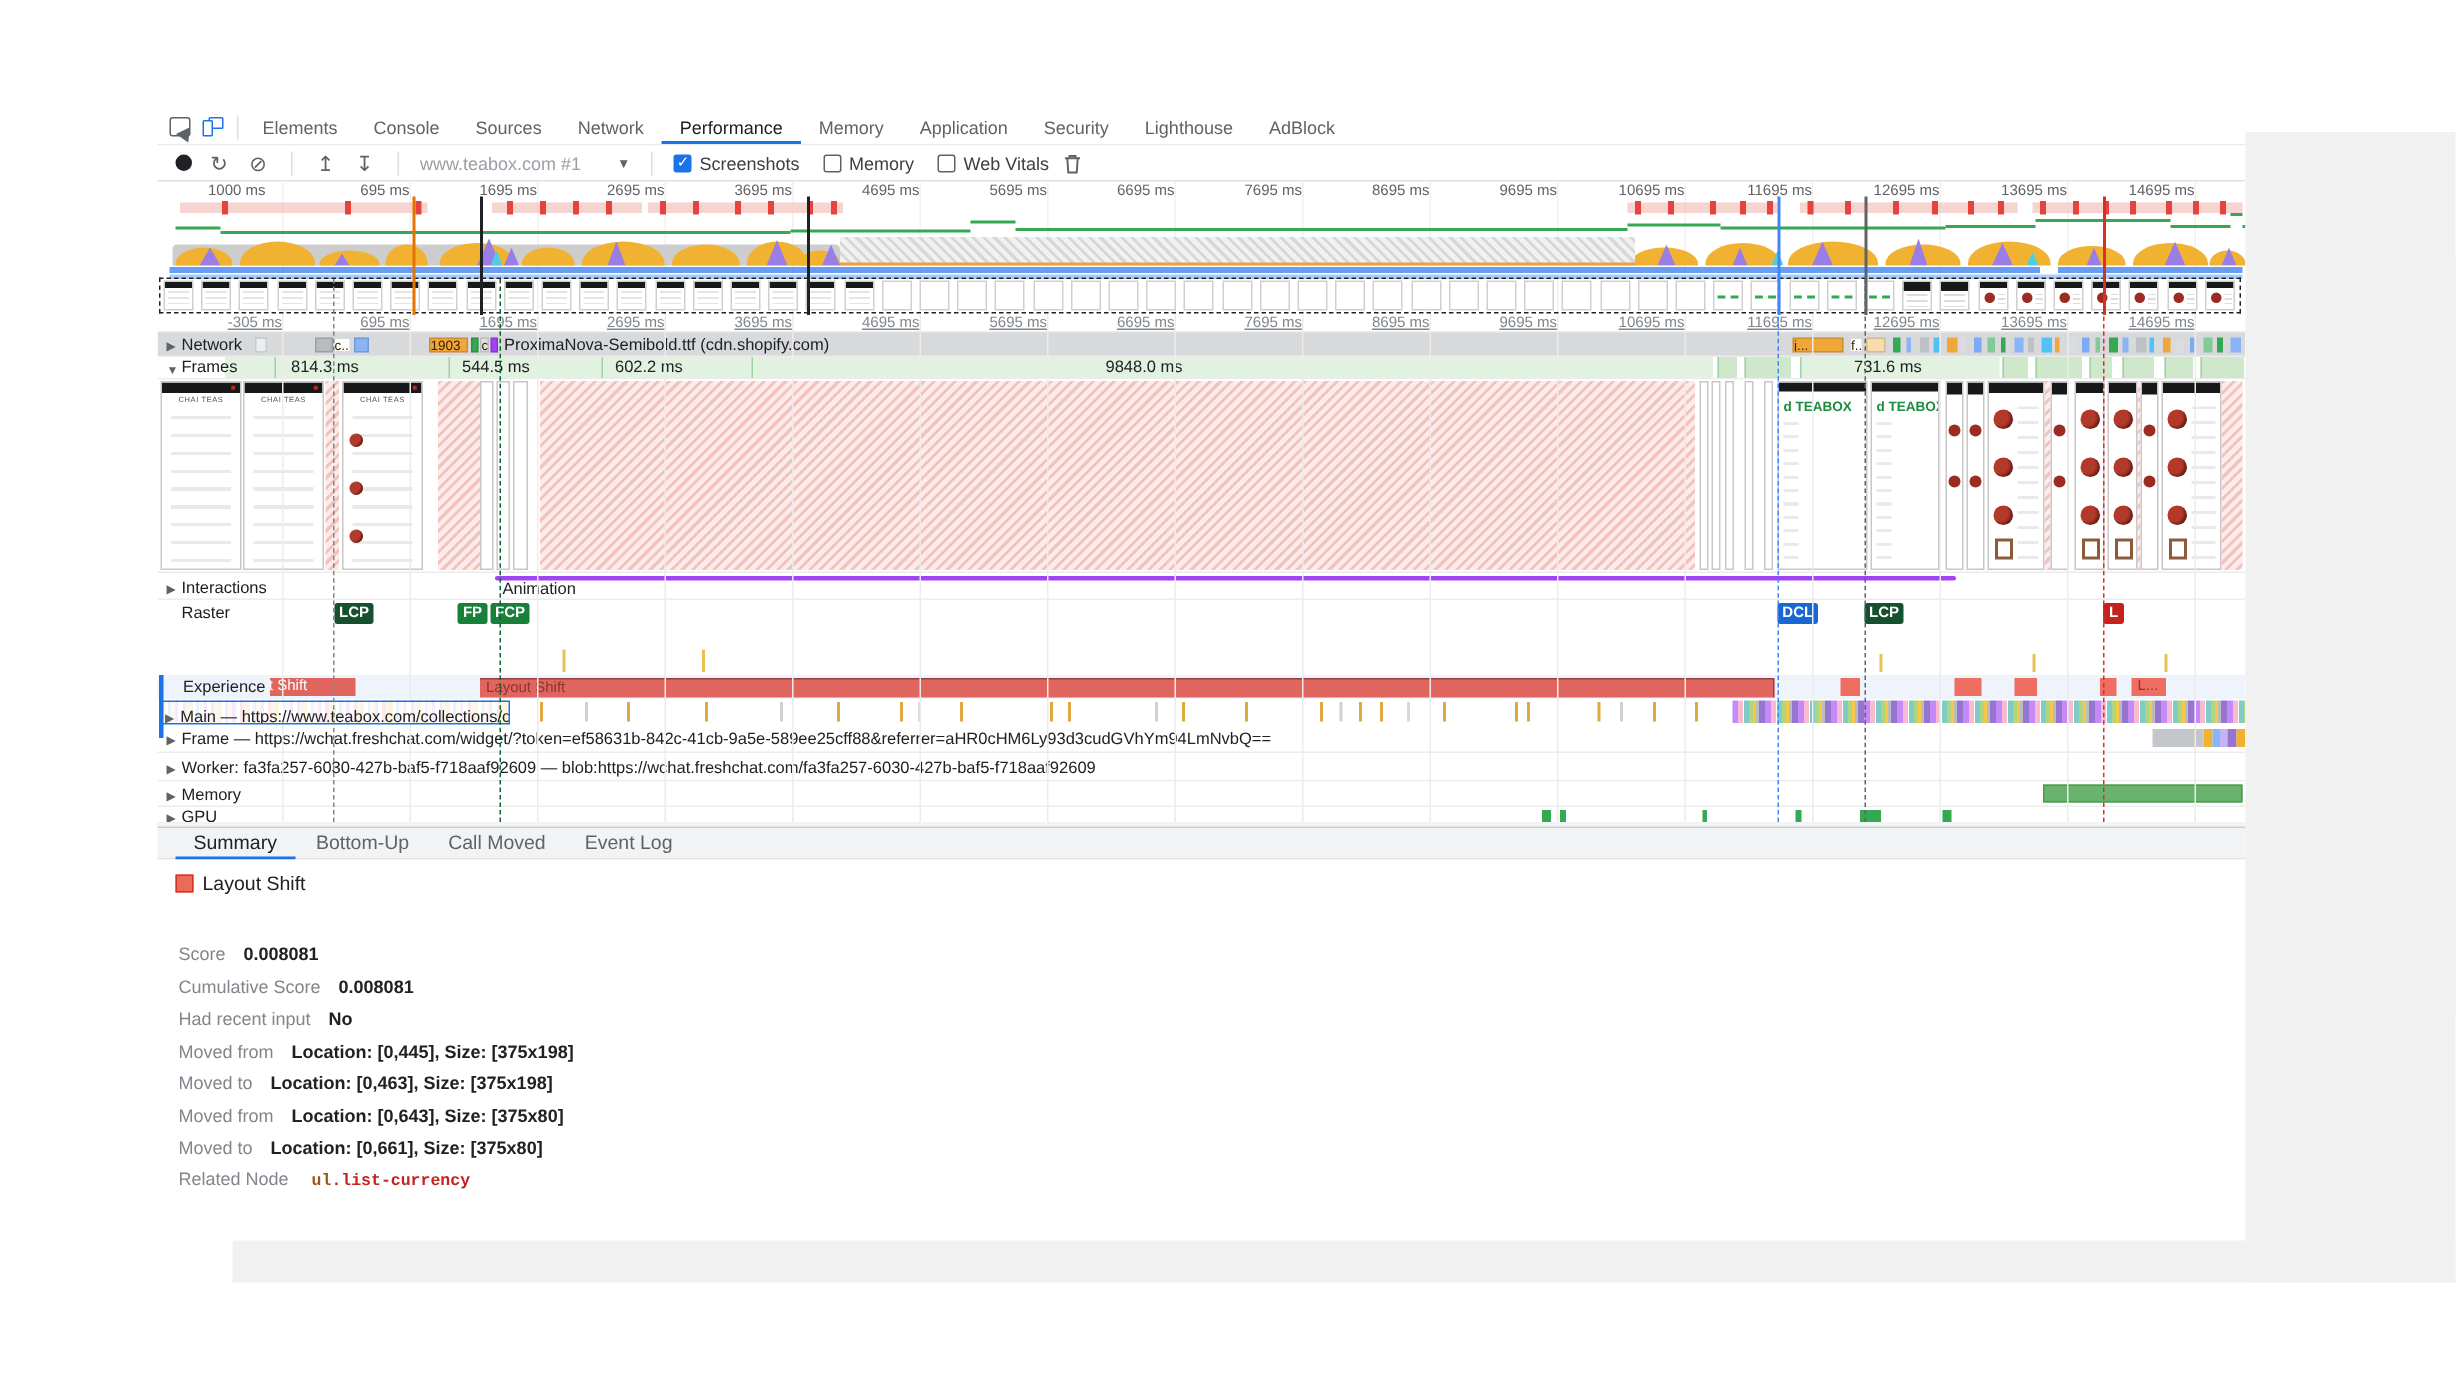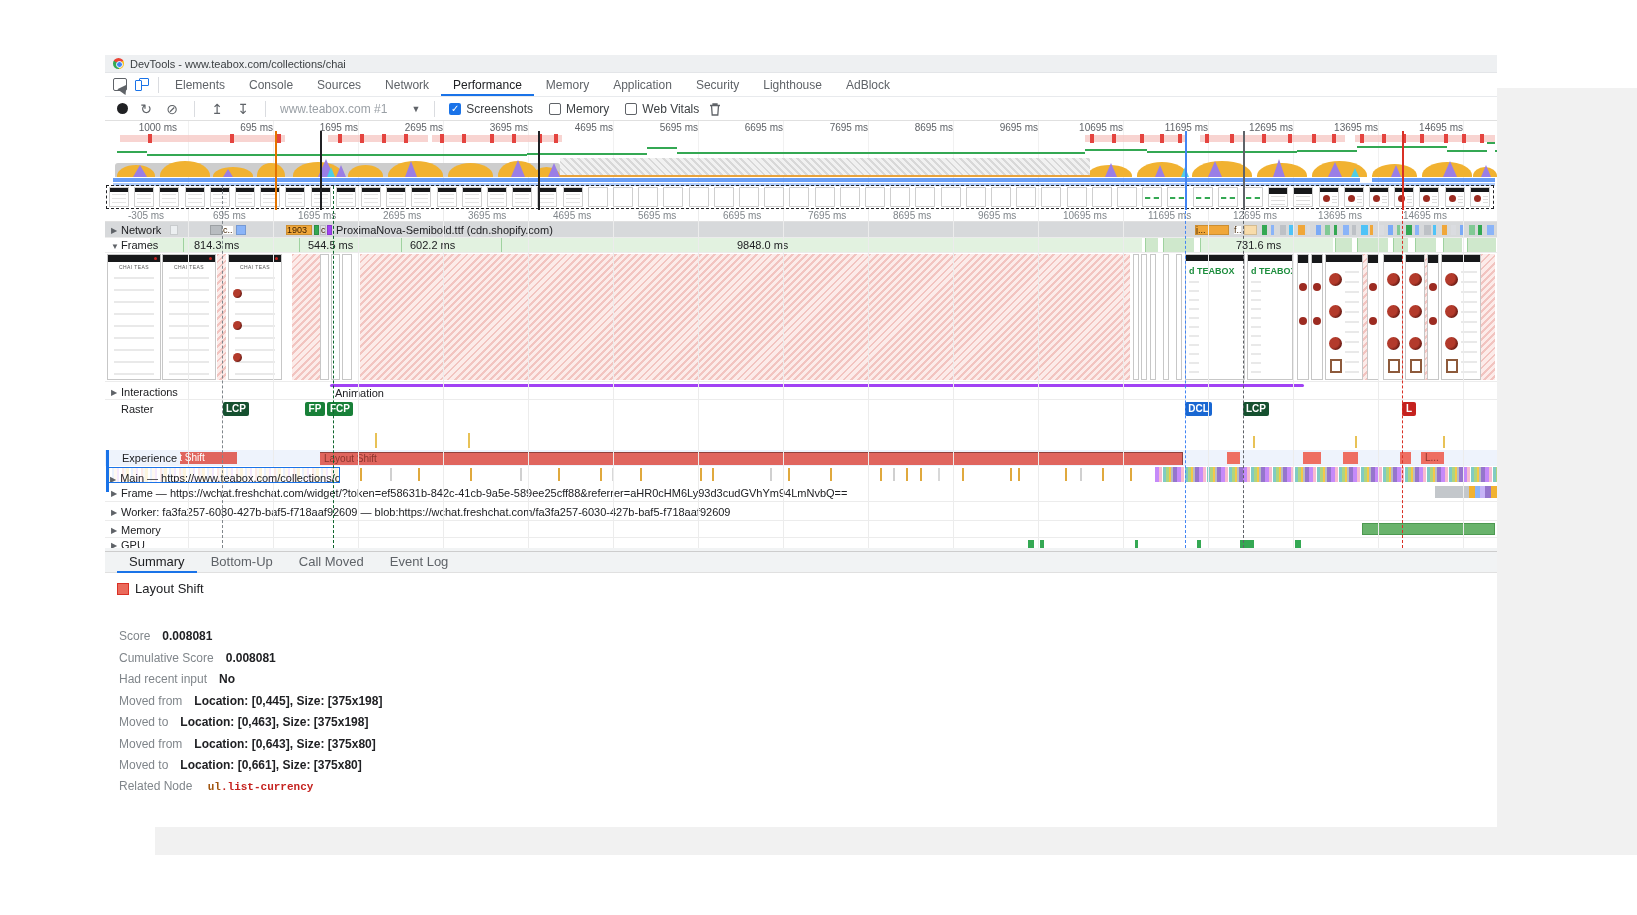--- a/index.html
+++ b/index.html
@@ -18,21 +18,21 @@
   .icnbtn{color:#5f6368;font-size:14px;line-height:14px;width:16px;text-align:center;}
   .rec{width:11px;height:11px;border-radius:50%;background:#202124;}
   .selectbox{font-size:12px;color:#9aa0a6;display:flex;align-items:center;gap:24px;}
   .caret{font-size:9px;color:#5f6368;}
   .cb{display:flex;align-items:center;gap:5px;font-size:12px;color:#3c4043;}
   .cbbox{width:12px;height:12px;border-radius:2px;box-sizing:border-box;}
   .cbbox.on{background:#1a73e8;color:#fff;font-size:10px;line-height:12px;text-align:center;}
   .cbbox.off{border:1.5px solid #5f6368;background:#fff;}
   #minimap{position:absolute;left:0;top:66px;width:100%;height:89px;overflow:hidden;}
   .mlabel{position:absolute;font-size:10px;color:#5f6368;text-align:right;width:58px;top:1px;}
-  .rlabel{position:absolute;font-size:10px;color:#80868b;width:60px;top:0;}
+  .rlabel{position:absolute;font-size:10px;color:#80868b;text-align:right;width:60px;top:0;text-decoration:underline;}
   #tracks{position:absolute;left:0;top:155px;width:100%;height:338px;overflow:hidden;}
   .trow{position:absolute;left:0;width:100%;border-bottom:1px solid #ececec;box-sizing:border-box;}
   .tlabel{font-size:11px;color:#202124;white-space:nowrap;}
   .arr{font-size:8px;color:#5f6368;margin:0 4px 0 6px;}
   .gridv{position:absolute;top:0;width:1px;background:#ececec;}
   .gridvm{position:absolute;top:0;width:1px;background:#f1f1f1;}
   .hatchR{background:repeating-linear-gradient(135deg,#f2c4c0 0 2px,#fcebe9 2px 5px);}
   .hatchG{background:repeating-linear-gradient(45deg,#d8d8d8 0 2px,#f1f1f1 2px 5px);}
   .badge{position:absolute;height:14px;border-radius:2px;color:#fff;font-size:10px;font-weight:bold;text-align:center;line-height:14px;top:2px;}
   .fseg{position:absolute;top:0;height:14px;background:#e2f2e0;border-left:1px solid #9fd29f;font-size:11px;color:#202124;white-space:nowrap;overflow:visible;}
@@ -60,24 +60,20 @@
   .ndcls{color:#c5221f;}
   .guide{position:absolute;width:0;border-left:1px dashed;}
   .mline{position:absolute;width:2px;}
   .trash{display:inline-block;}
 </style>
 </head>
 <body>
 
 <div id="win">
 
-  <div id="titlebar">
-    <span class="chrome"></span>
-    <span class="ttl">DevTools - www.teabox.com/collections/chai</span>
-  </div>
 
   <div id="tabbar">
     <span style="width:14px;height:13px;border:1.5px solid #5f6368;border-radius:2px;position:relative;margin-right:8px;box-sizing:border-box;">
       <span class="abs" style="right:-3px;bottom:-3px;width:0;height:0;border-left:5px solid transparent;border-right:5px solid transparent;border-bottom:9px solid #5f6368;transform:rotate(35deg);"></span>
     </span>
     <span style="width:13px;height:13px;position:relative;margin-right:6px;">
       <span class="abs" style="left:0;top:2px;width:7px;height:11px;border:1.5px solid #1a73e8;border-radius:1px;box-sizing:border-box;background:#fff;z-index:2;"></span>
       <span class="abs" style="left:4px;top:0;width:10px;height:8px;border:1.5px solid #1a73e8;border-radius:1px;box-sizing:border-box;"></span>
     </span>
     <span class="vsep"></span>

